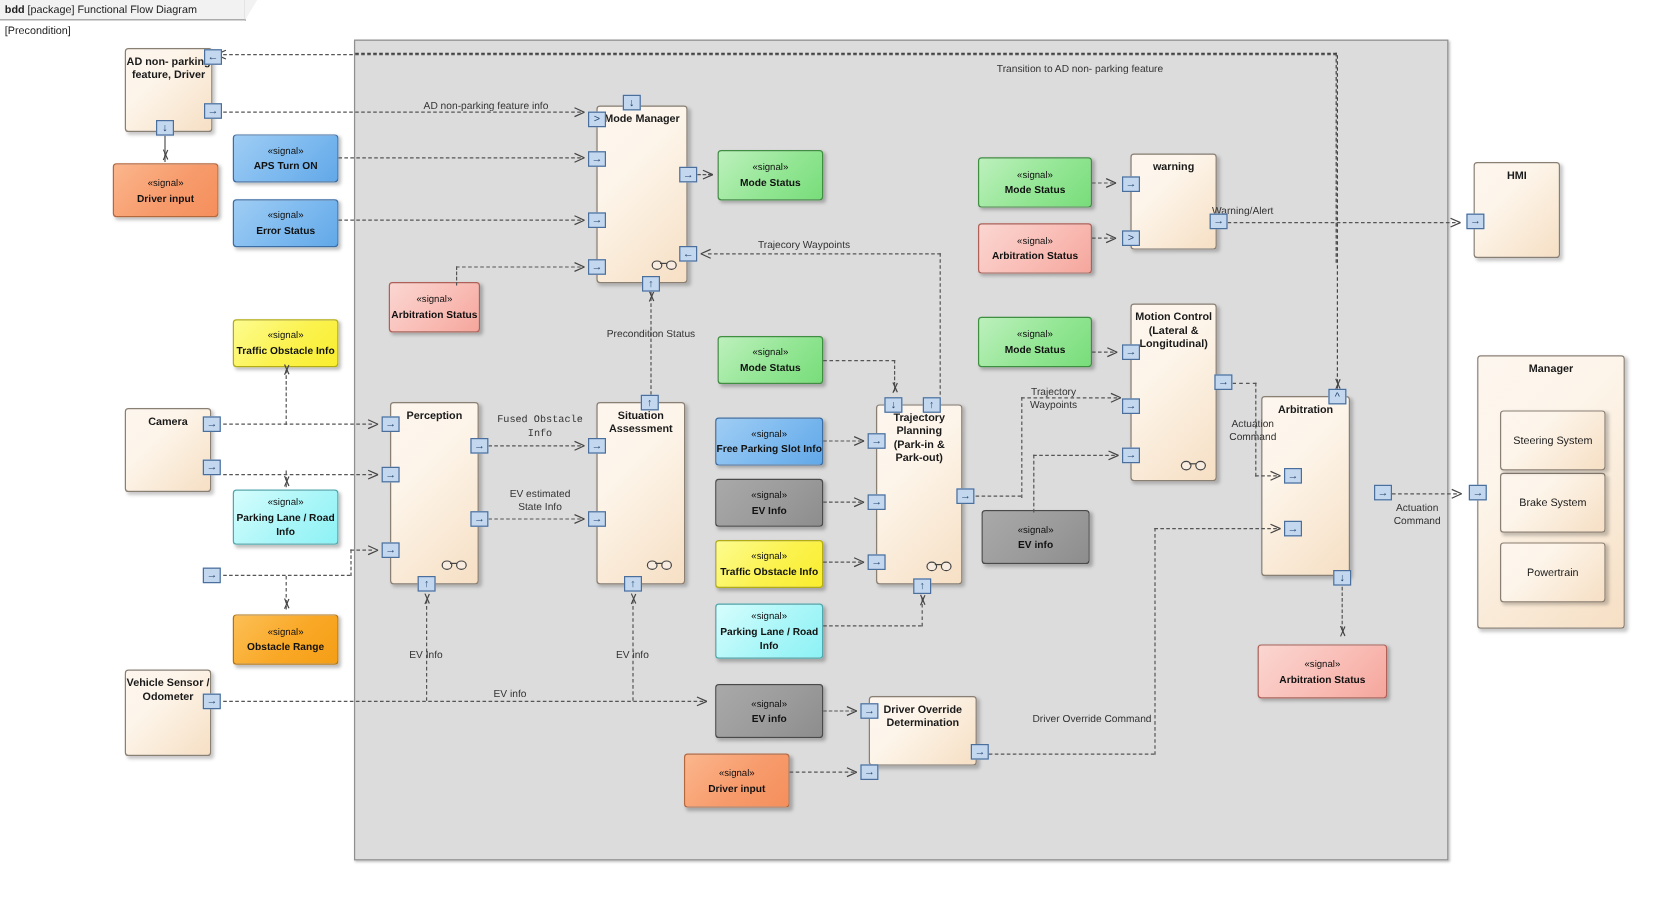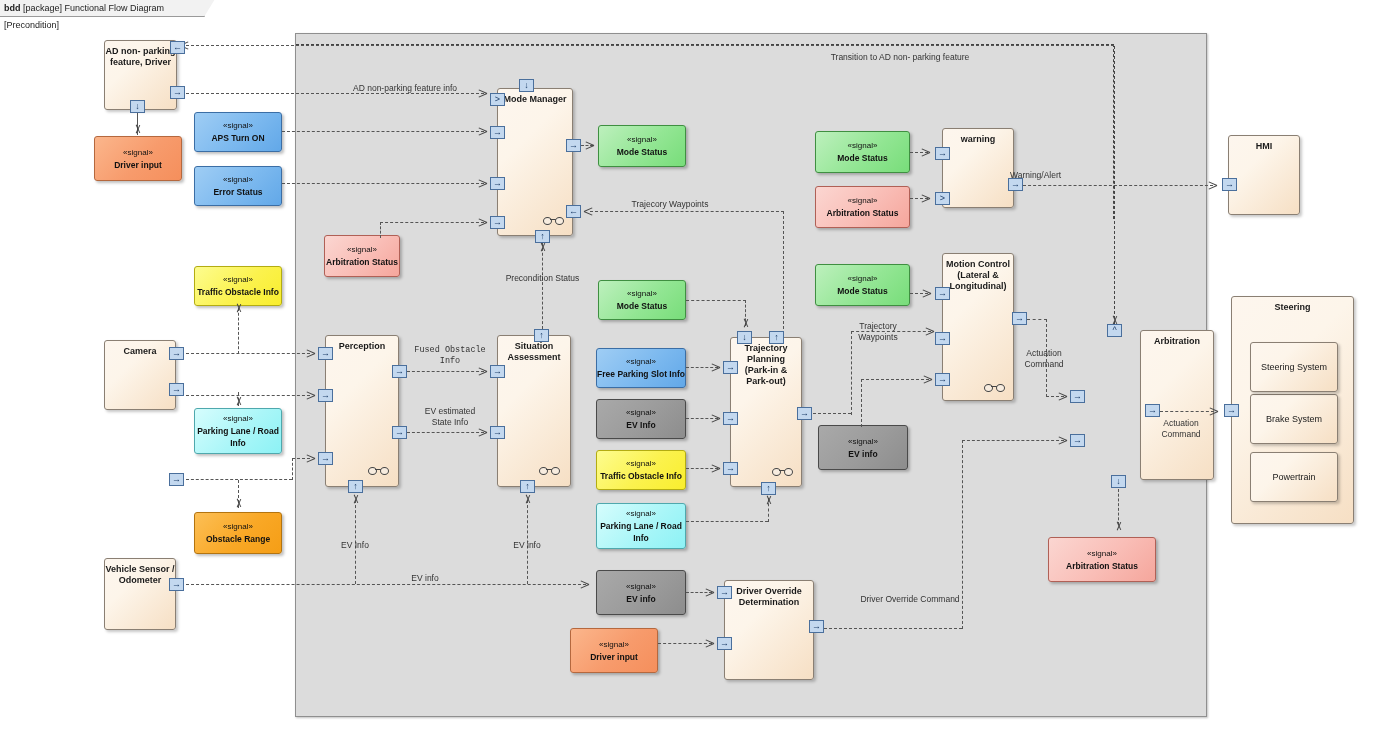--- a/index.html
+++ b/index.html
@@ -270,21 +270,21 @@
   </div>
 
   <div class="signal sig-grey" style="left:596px;top:570px;width:90px;height:45px;">
     <span class="st">«signal»</span>
     <span class="nm">EV info</span>
   </div>
   <div class="signal sig-orange" style="left:570px;top:628px;width:88px;height:45px;">
     <span class="st">«signal»</span>
     <span class="nm">Driver input</span>
   </div>
-  <div class="block" style="left:724px;top:580px;width:90px;height:100px;">
+  <div class="block" style="left:724px;top:580px;width:90px;height:58px;">
     <span class="lbl">Driver Override<br>Determination</span>
   </div>
   <div class="port" style="left:717px;top:586px;">→</div>
   <div class="port" style="left:717px;top:637px;">→</div>
   <div class="port" style="left:809px;top:620px;">→</div>
 
   <div class="signal sig-green" style="left:815px;top:131px;width:95px;height:42px;">
     <span class="st">«signal»</span>
     <span class="nm">Mode Status</span>
   </div>
@@ -312,38 +312,38 @@
     <span class="lbl">Motion Control<br>(Lateral &amp;<br>Longitudinal)</span>
   </div>
   <div class="opo" style="left:984px;top:383px;">
       <i></i>
     </div>
   <div class="port" style="left:935px;top:287px;">→</div>
   <div class="port" style="left:935px;top:332px;">→</div>
   <div class="port" style="left:935px;top:373px;">→</div>
   <div class="port" style="left:1012px;top:312px;">→</div>
 
-  <div class="block" style="left:1140px;top:330px;width:74px;height:150px;">
+  <div class="block" style="left:1051px;top:330px;width:74px;height:150px;">
     <span class="lbl">Arbitration</span>
   </div>
   <div class="port" style="left:1107px;top:324px;">^</div>
   <div class="port" style="left:1070px;top:390px;">→</div>
   <div class="port" style="left:1070px;top:434px;">→</div>
   <div class="port" style="left:1145px;top:404px;">→</div>
   <div class="port" style="left:1111px;top:475px;">↓</div>
 
   <div class="signal sig-red" style="left:1048px;top:537px;width:108px;height:45px;">
     <span class="st">«signal»</span>
     <span class="nm">Arbitration Status</span>
   </div>
   <div class="ln lv" style="left:1118px;top:489px;height:36px;"></div>
   <div class="ah down" style="left:1114px;top:521px;"></div>
 
   <div class="block" style="left:1231px;top:296px;width:123px;height:228px;">
-    <span class="lbl">Steering</span>
+    <span class="lbl">Manager</span>
   </div>
   <div class="port" style="left:1224px;top:404px;">→</div>
   <div class="block vcenter" style="left:1250px;top:394px;width:88px;height:50px;font-weight:normal;">
     <span class="lbl">Brake System</span>
   </div>
   <div class="block vcenter" style="left:1250px;top:342px;width:88px;height:50px;font-weight:normal;">
     <span class="lbl">Steering System</span>
   </div>
   <div class="block vcenter" style="left:1250px;top:452px;width:88px;height:50px;font-weight:normal;">
     <span class="lbl">Powertrain</span>

